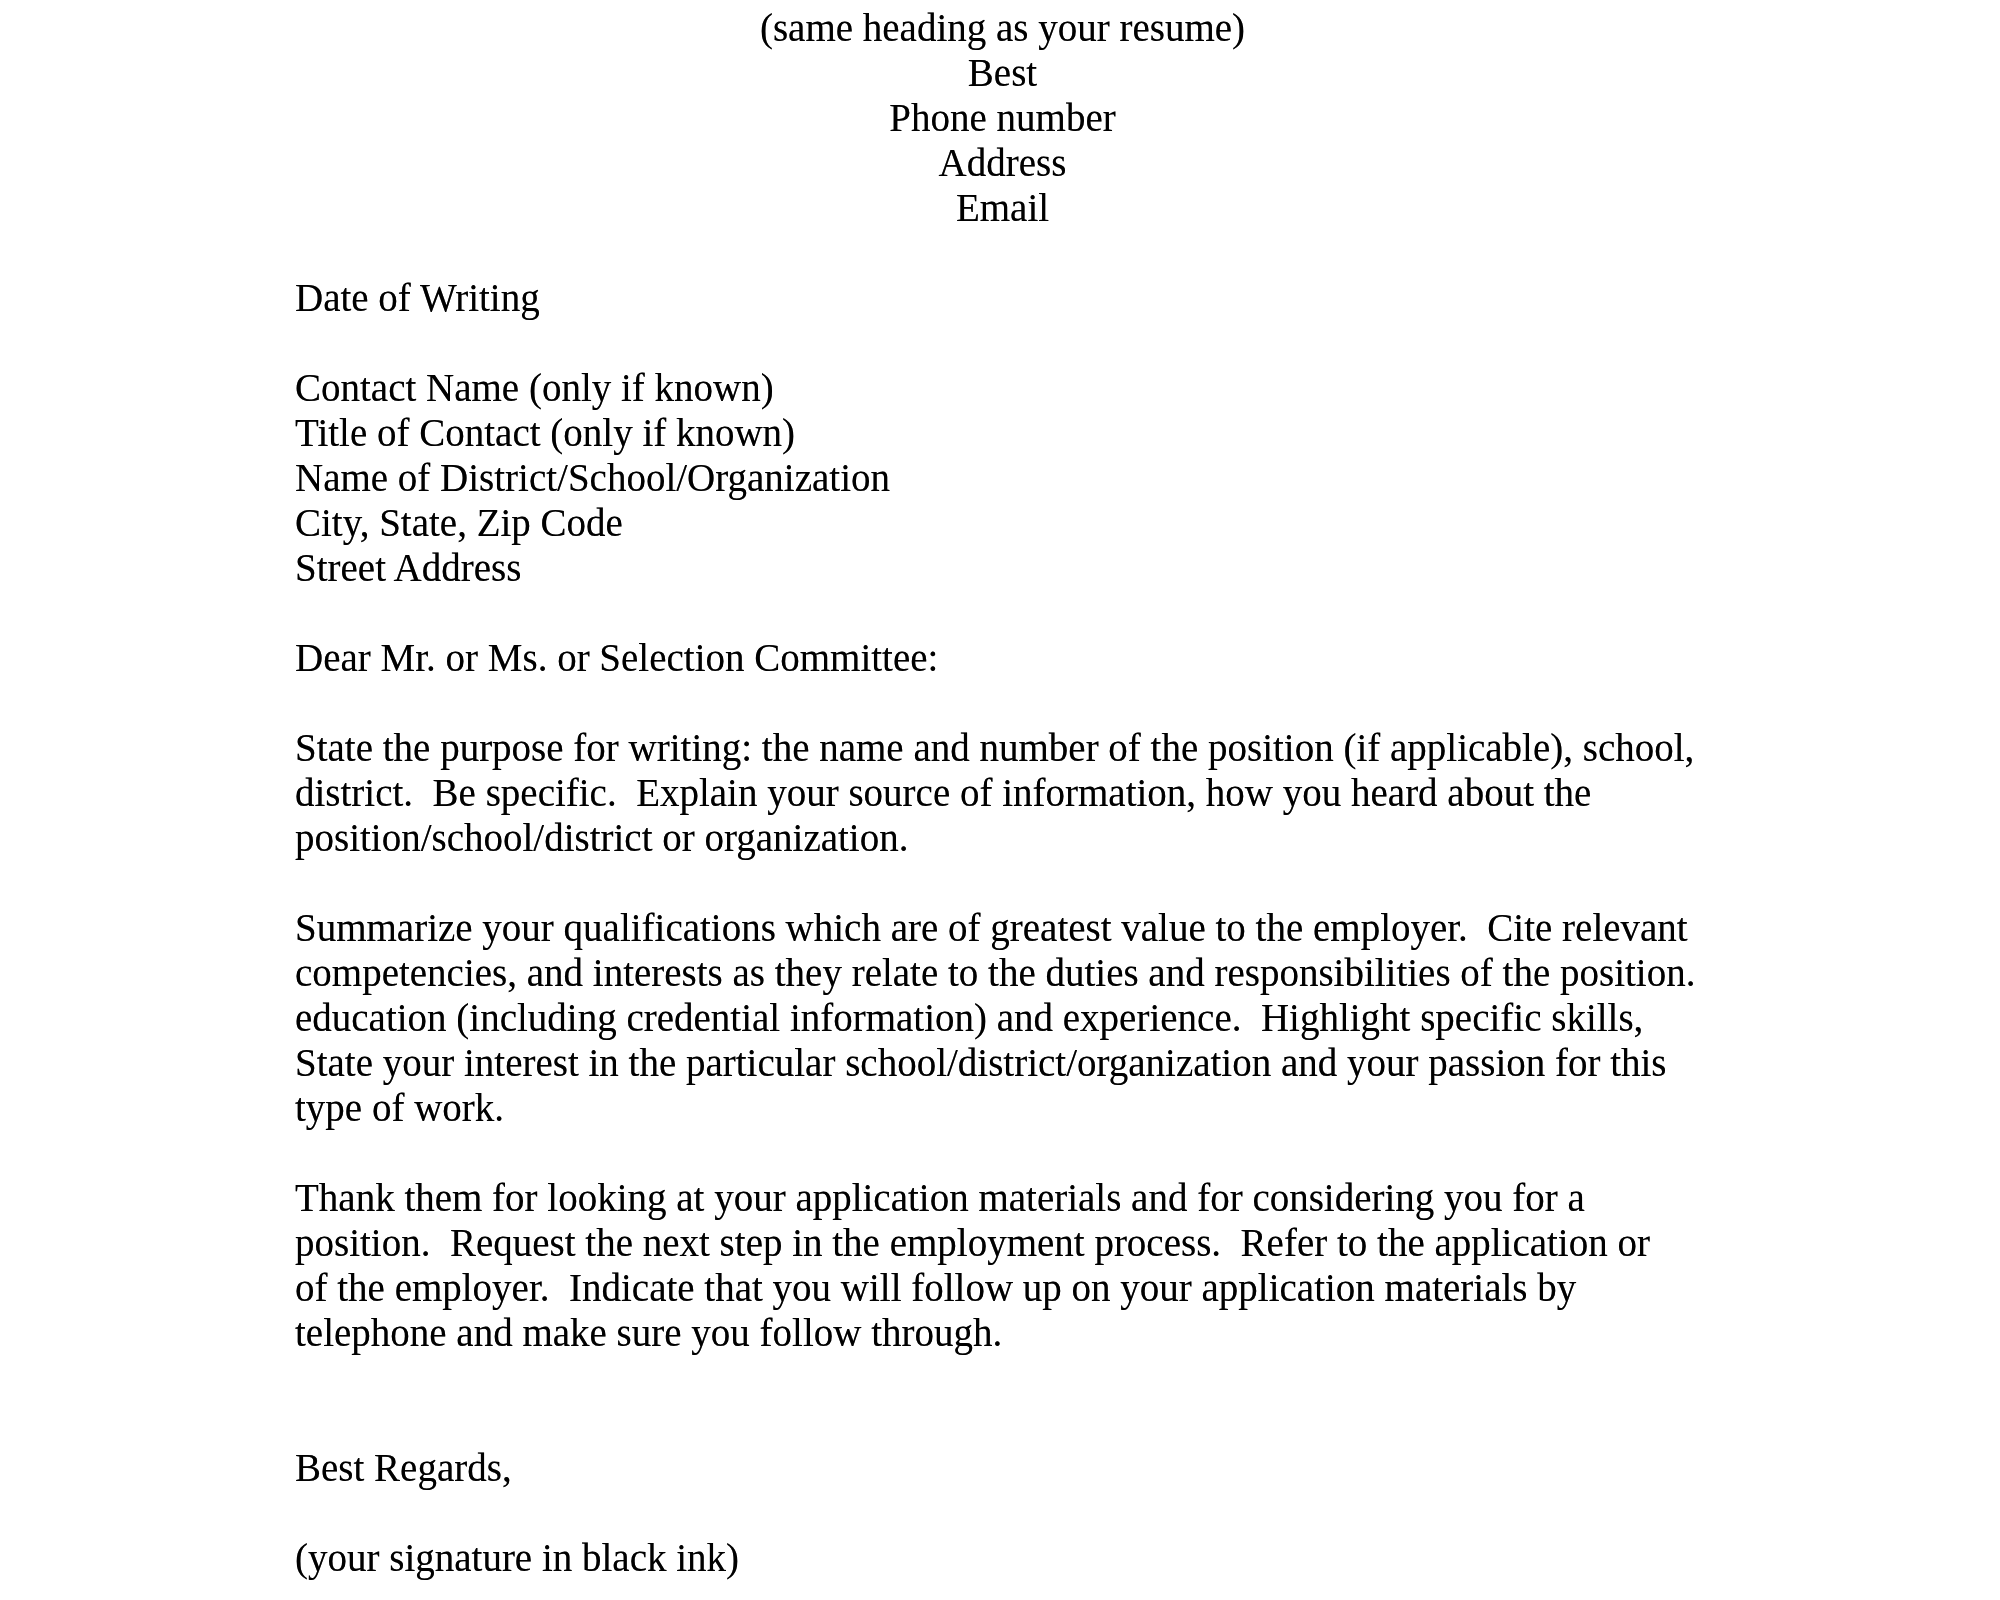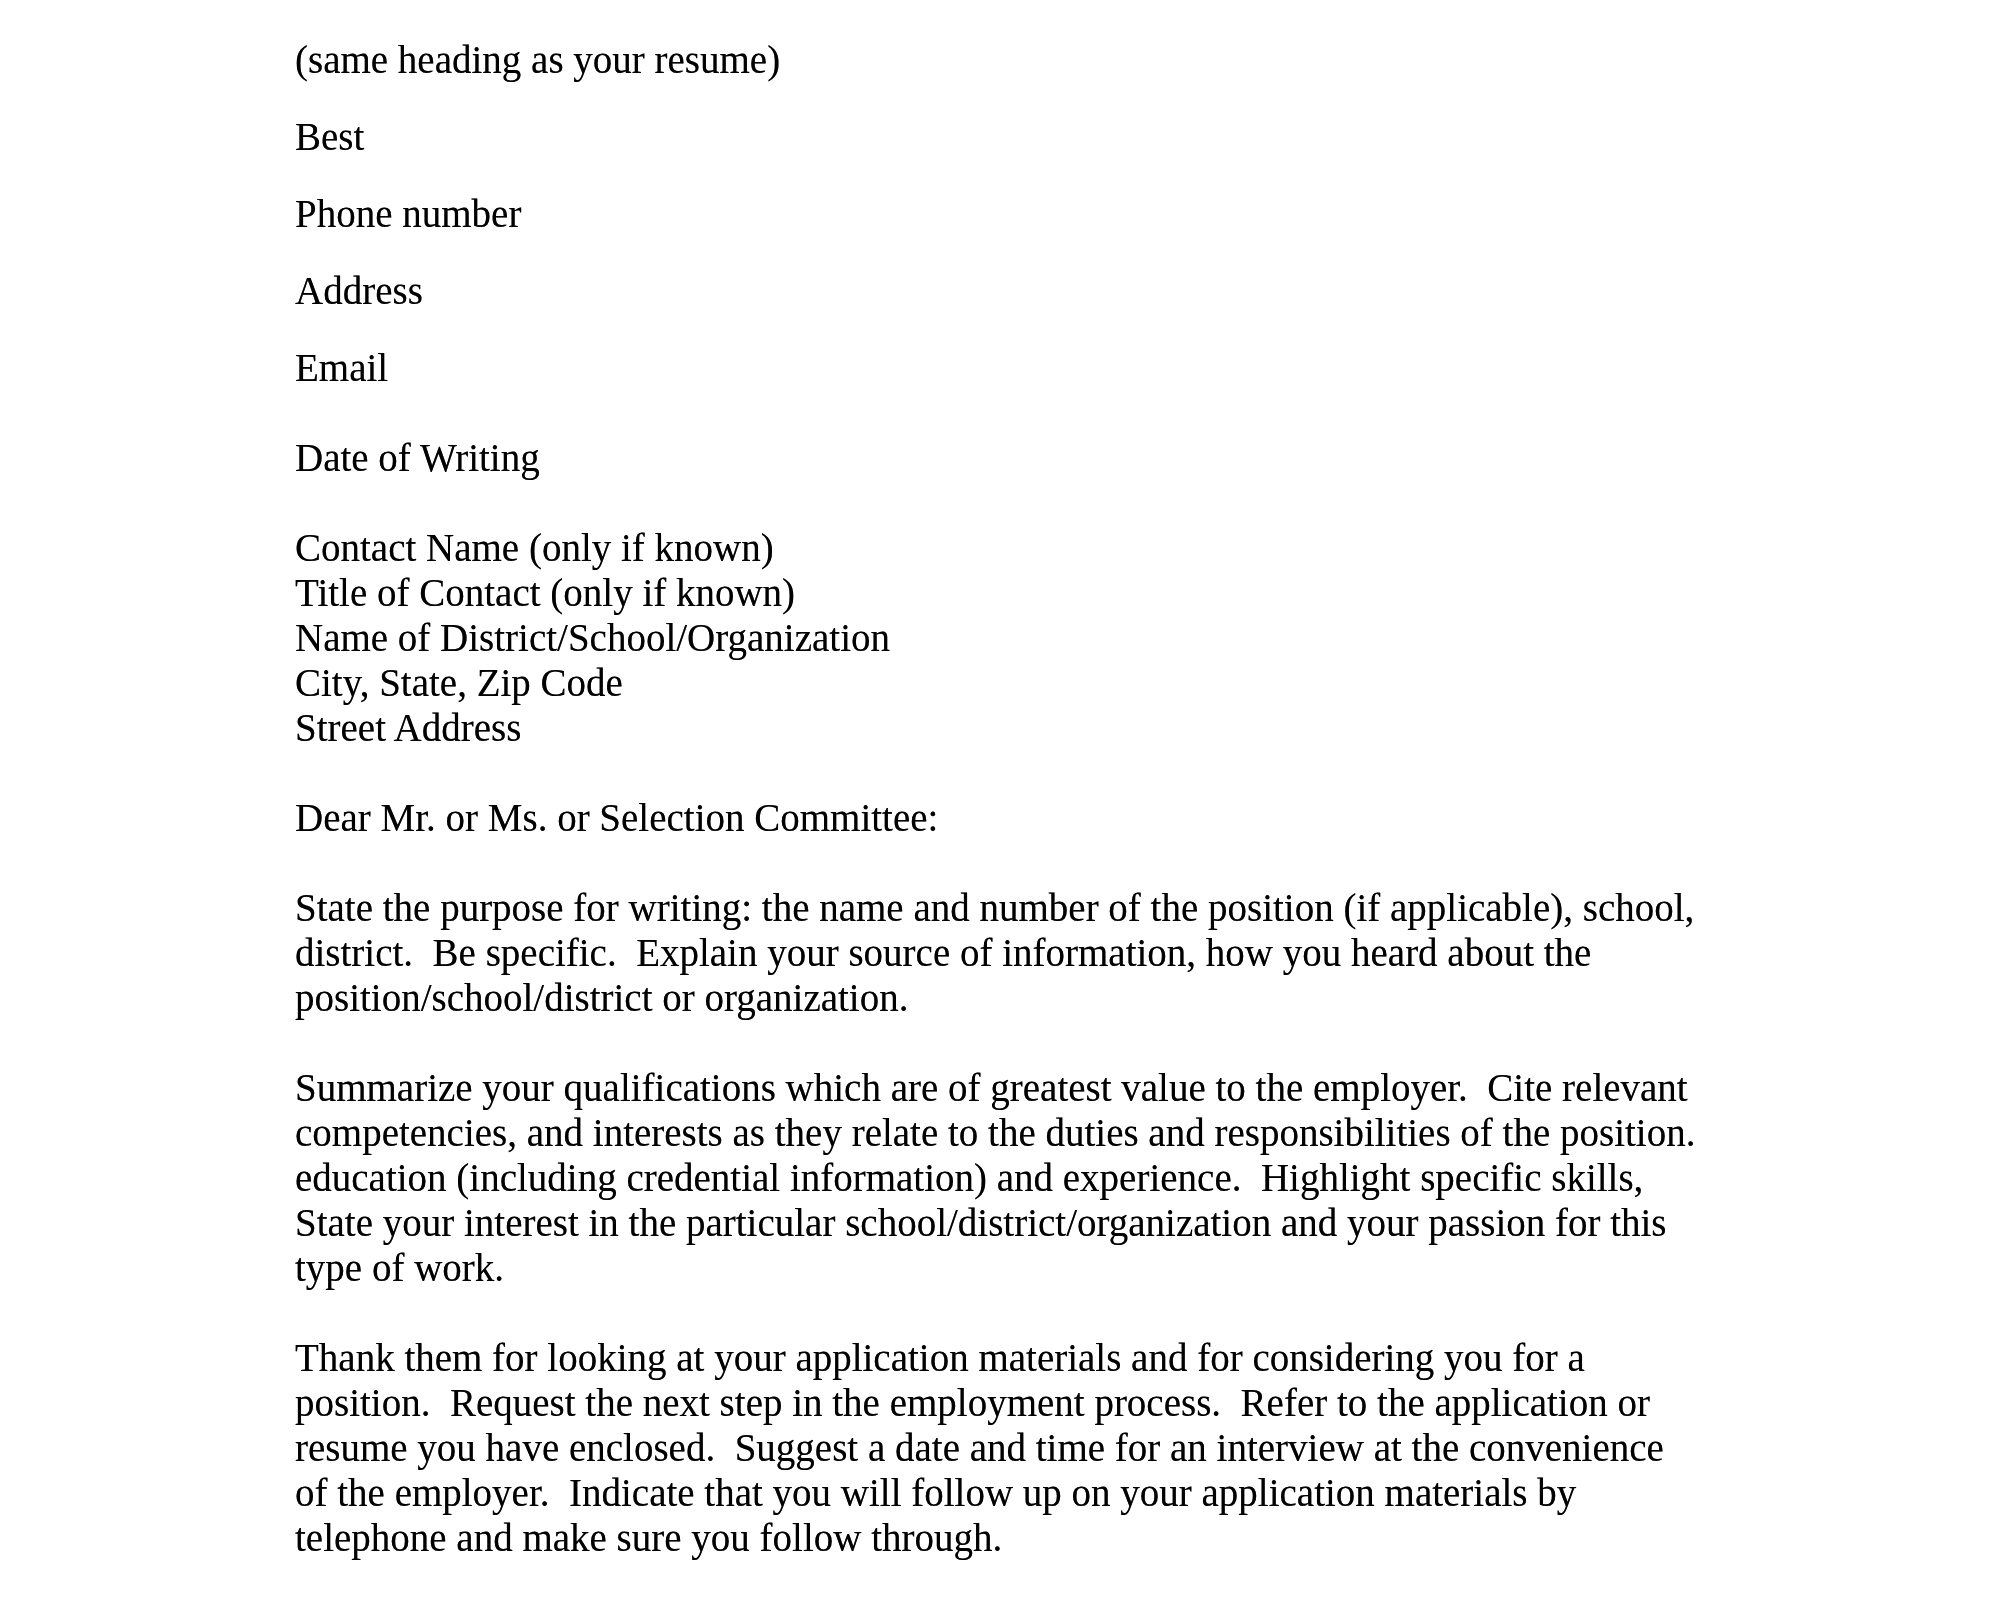--- a/index.html
+++ b/index.html
@@ -23,21 +23,21 @@
     line-height: 45px;
     color: #000000;
     filter: blur(0.4px);               
     text-shadow: 0 0 0.5px rgba(0,0,0,0.55);
   }
   .line {
     height: 45px;
     white-space: pre;                  
   }
   .center {
-    margin-top: 32px;
+    text-align: center;
   }
   .blank {
     height: 45px;
   }
 </style>
 </head>
 <body>
 
 <div class="page">
 
@@ -83,21 +83,20 @@
     <div class="line">education (including credential information) and experience.  Highlight specific skills,</div>
     <div class="line">State your interest in the particular school/district/organization and your passion for this</div>
     <div class="line">type of work.</div>
   </div>
 
   <div class="blank"></div>
 
   <div>
     <div class="line">Thank them for looking at your application materials and for considering you for a</div>
     <div class="line">position.  Request the next step in the employment process.  Refer to the application or</div>
-    <div class="line">resume you have enclosed.  Suggest a date and time for an interview at the convenience</div>
     <div class="line">of the employer.  Indicate that you will follow up on your application materials by</div>
     <div class="line">telephone and make sure you follow through.</div>
   </div>
 
   <div class="blank"></div>
   <div class="blank"></div>
 
   <div class="line">Best Regards,</div>
 
   <div class="blank"></div>

